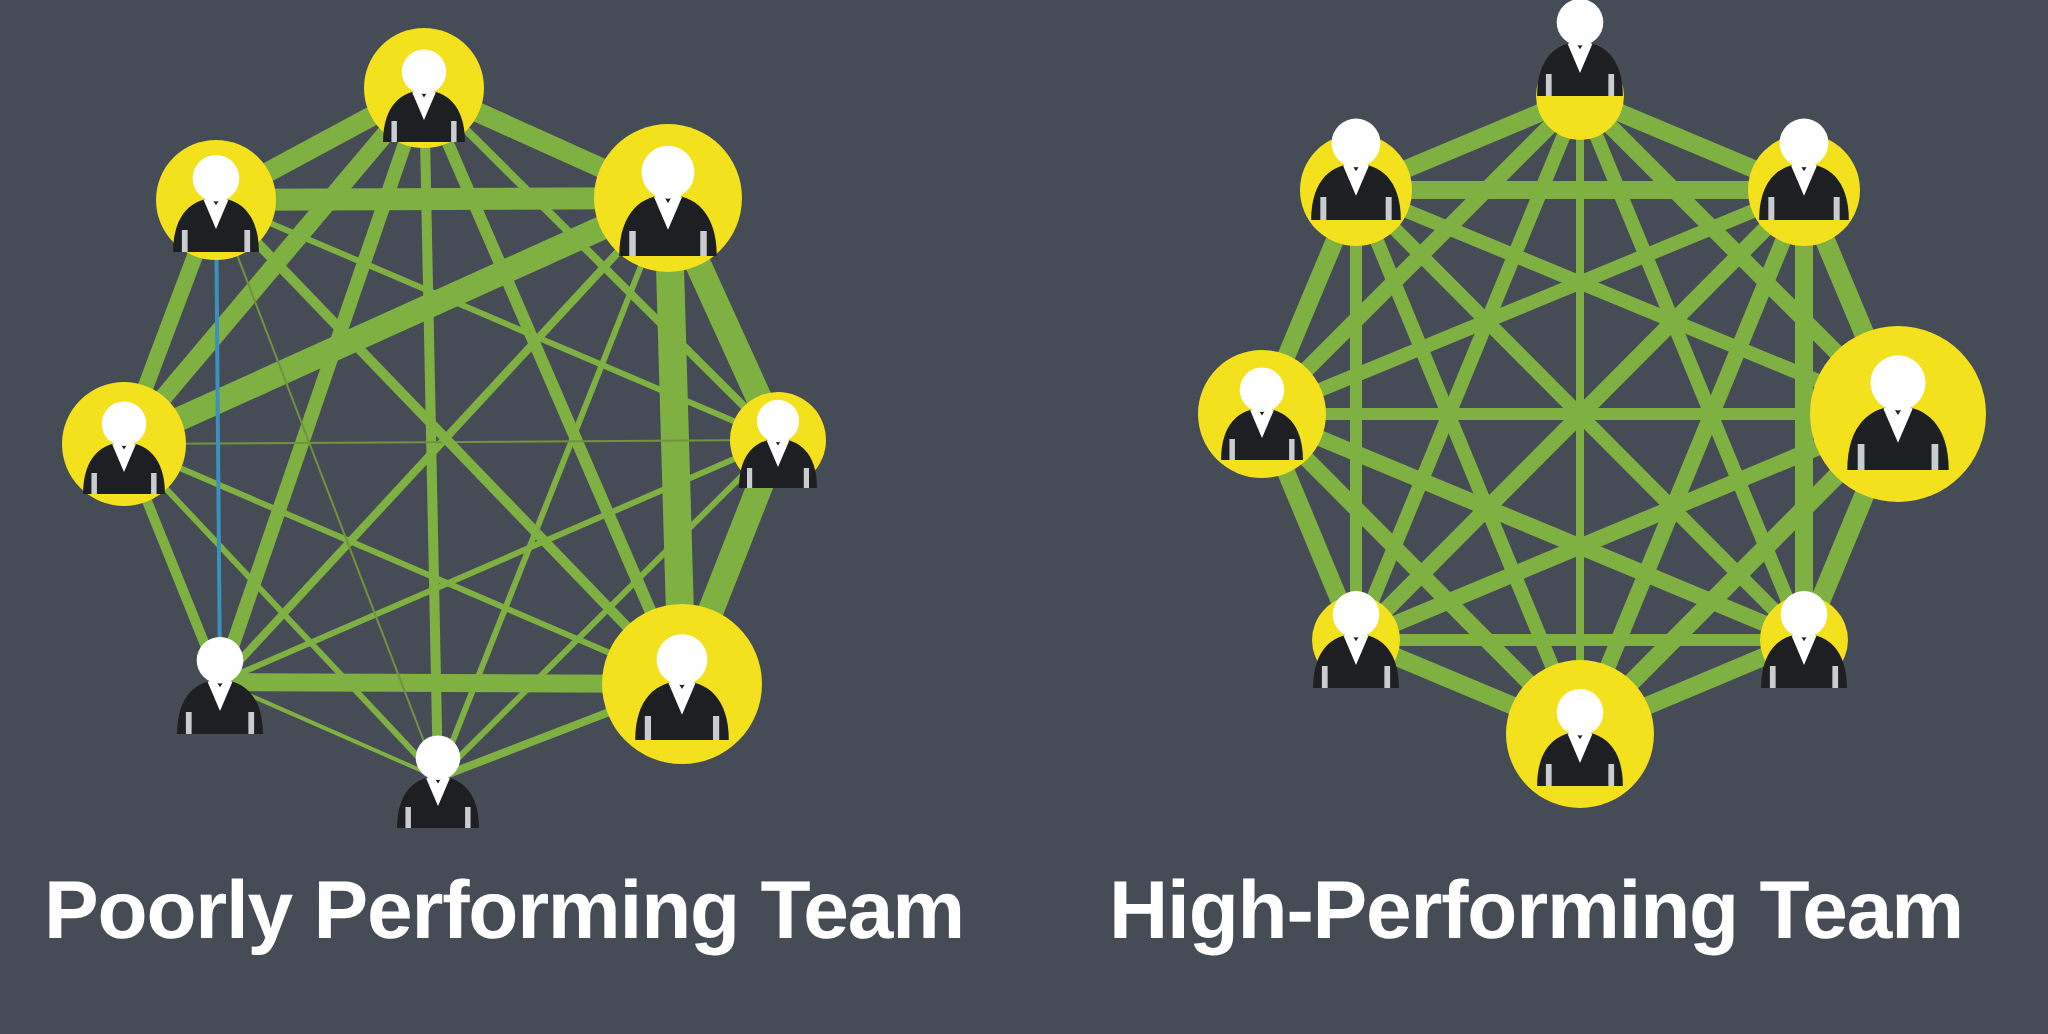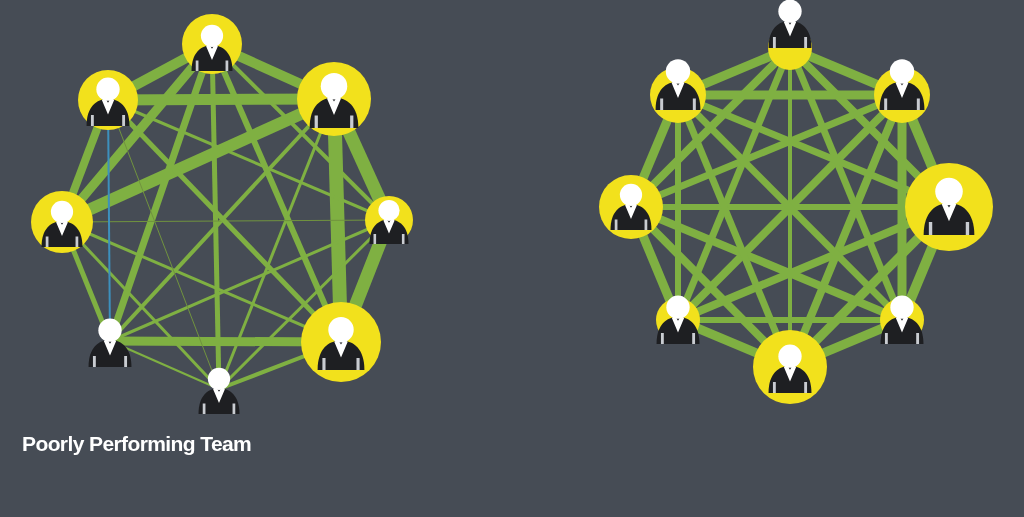--- a/index.html
+++ b/index.html
@@ -42,21 +42,21 @@
   }
   .caption {
     position: absolute;
     left: 0;
     top: 432px;
     width: 512px;
     text-align: center;
     color: #ffffff;
     font-family: "Liberation Sans", sans-serif;
     font-weight: bold;
-    font-size: 21px;
+    font-size: 41px;
     letter-spacing: -0.6px;
     white-space: nowrap;
   }
   #caption-left { text-align: left; padding-left: 22px; box-sizing: border-box; }
   #caption-right { text-align: center; }
 </style>
 </head>
 <body>
 
 <div id="stage">
@@ -261,15 +261,16 @@
             <g transform="translate(166,87) scale(1.15)">
               <path d="M -19.5 20 C -19.5 2.5 -10.5 -4.5 0 -4.5 C 10.5 -4.5 19.5 2.5 19.5 20 Z" fill="#1e1f22"></path>
               <path d="M -5.6 -3.6 L 0 9.5 L 5.6 -3.6 L 2.6 -5.4 L 0 -1.2 L -2.6 -5.4 Z" fill="#ffffff"></path>
               <rect x="-15.5" y="10" width="2.6" height="10" fill="#c9ccd1"></rect>
               <rect x="12.9" y="10" width="2.6" height="10" fill="#c9ccd1"></rect>
               <circle cx="0" cy="-13.5" r="10.6" fill="#ffffff"></circle>
             </g>
           </g>
         </svg>
     </div>
+    <div class="caption" id="caption-right">High-Performing Team</div>
   </div>
 
 </div>
 
 </body></html>

